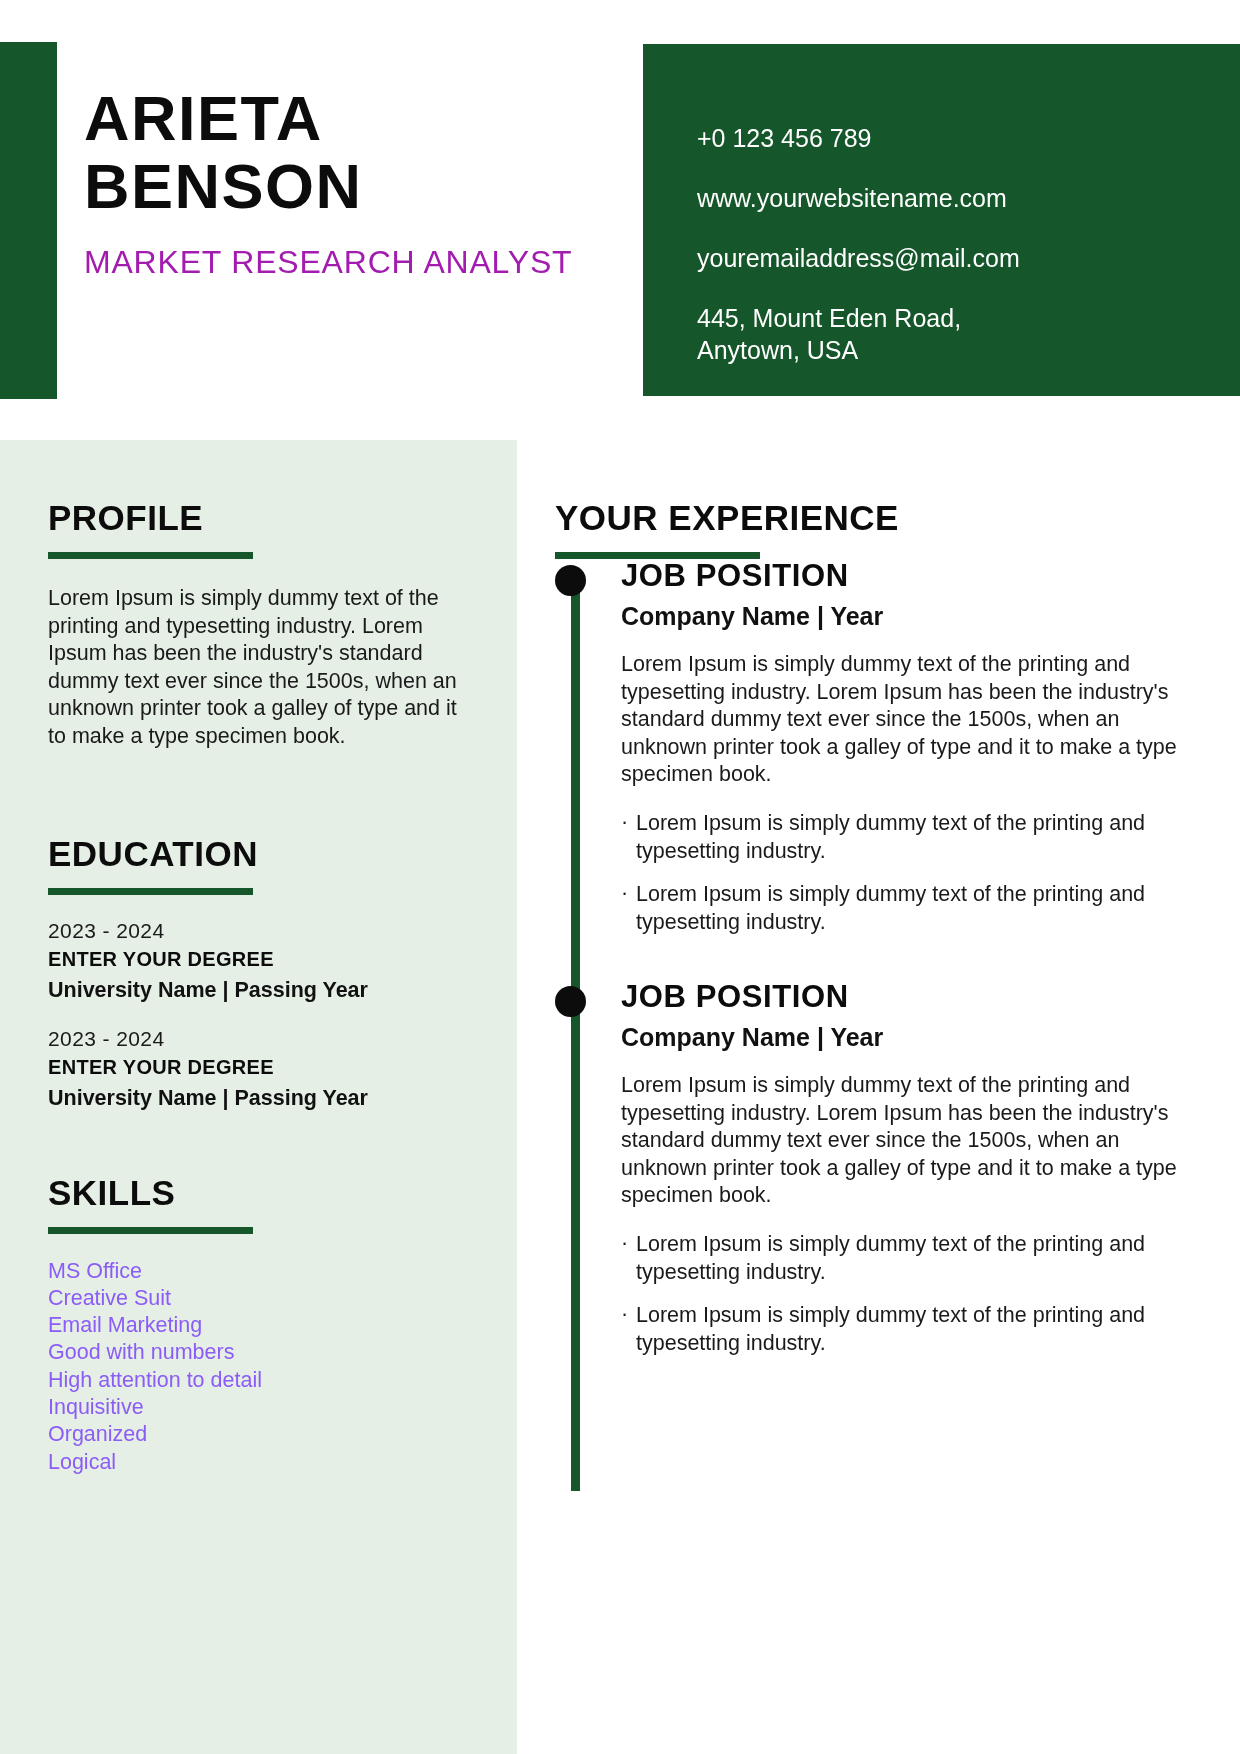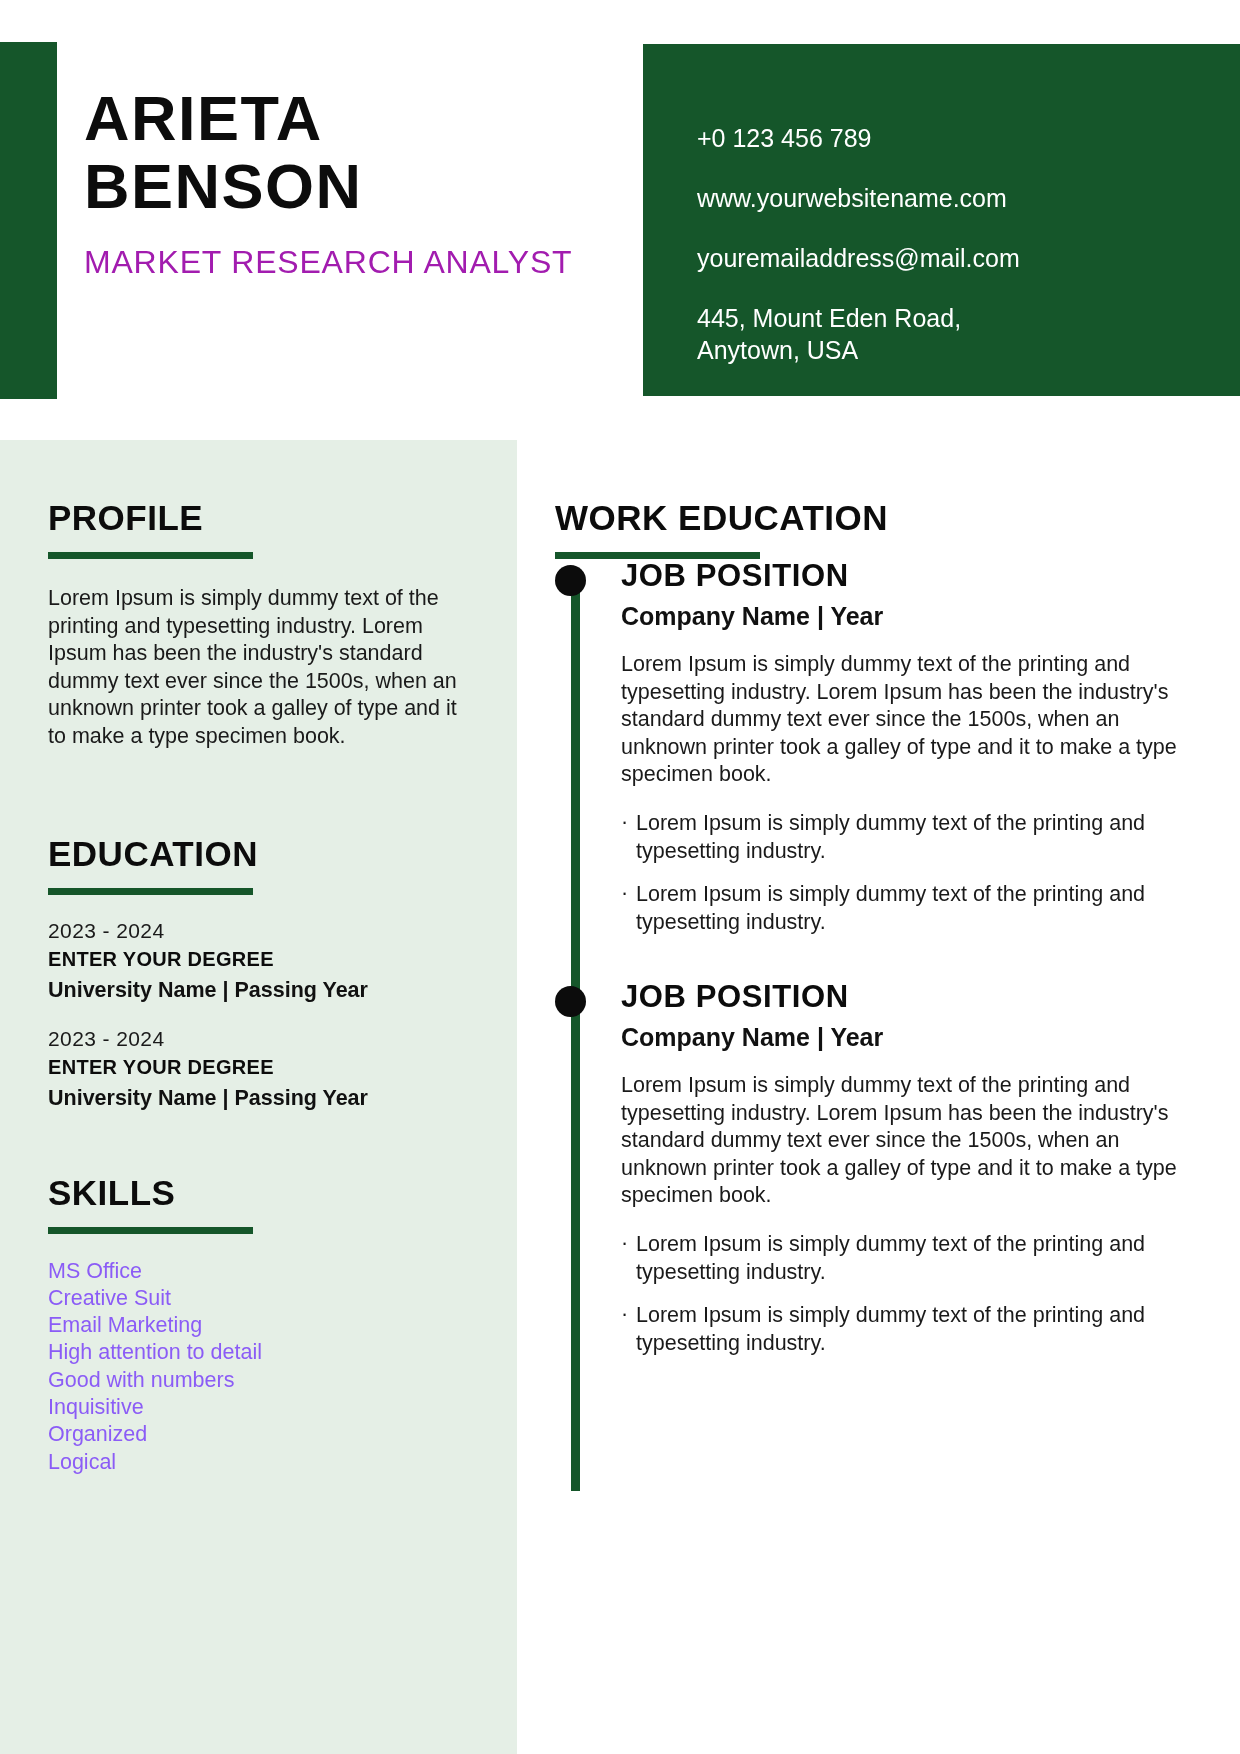--- a/index.html
+++ b/index.html
@@ -267,31 +267,31 @@
 
   <div class="sb-gap-lg"></div>
 
   <div>
     <h2 class="section-title">SKILLS</h2>
     <div class="rule"></div>
     <ul class="skills-list">
       <li>MS Office</li>
       <li>Creative Suit</li>
       <li>Email Marketing</li>
+      <li>Good with numbers</li>
       <li>High attention to detail</li>
-      <li>Good with numbers</li>
       <li>Inquisitive</li>
       <li>Organized</li>
       <li>Logical</li>
     </ul>
   </div>
 </div>
 
 <div class="main">
-  <h2 class="exp-title">WORK EDUCATION</h2>
+  <h2 class="exp-title">YOUR EXPERIENCE</h2>
   <div class="exp-rule"></div>
 
   <div class="timeline">
     <div class="timeline-line"></div>
 
     <div class="job">
       <div class="job-dot"></div>
       <div class="job-position">JOB POSITION</div>
       <div class="job-company">Company Name | Year</div>
       <p class="job-desc">Lorem Ipsum is simply dummy text of the printing and typesetting industry. Lorem Ipsum has been the industry's standard dummy text ever since the 1500s, when an unknown printer took a galley of type and it to make a type specimen book.</p>

